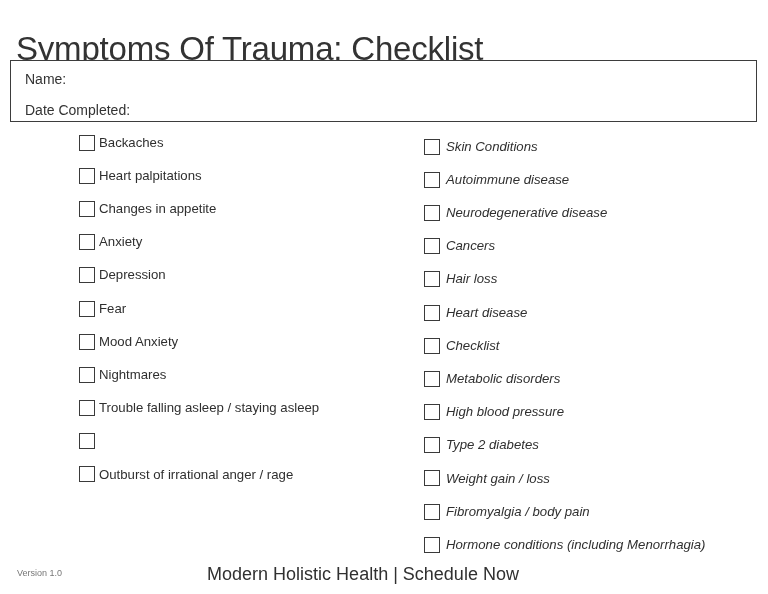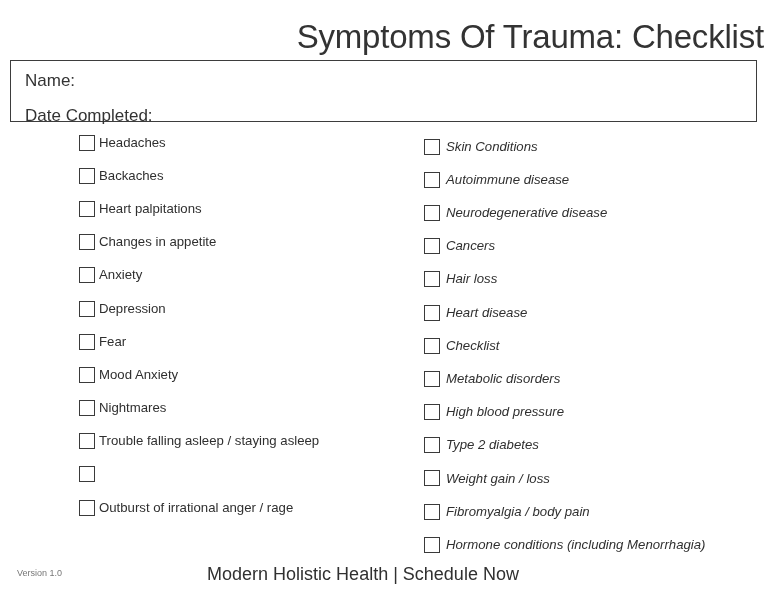--- a/index.html
+++ b/index.html
@@ -13,43 +13,43 @@
     height: 594px;
     background: #ffffff;
     font-family: "Liberation Sans", "DejaVu Sans", sans-serif;
     color: #333333;
     overflow: hidden;
     position: relative;
   }
 
   
   .page-title {
-    text-align: right;
+    text-align: left;
     font-size: 33px;
     font-weight: 400;
     color: #333333;
     letter-spacing: -0.2px;
-    margin: 4px;
+    margin: 16px;
     padding-top: 14px;
     line-height: 1.15;
   }
 
   
   .info-box {
     position: absolute;
     left: 10px;
     top: 60px;
     width: 747px;
     height: 62px;
     border: 1.5px solid #3d3d3d;
     background: #ffffff;
     padding: 9px 0 0 14px;
   }
   .info-row {
-    font-size: 17px;
+    font-size: 14px;
     color: #333333;
     line-height: 1.3;
     margin-bottom: 13px;
   }
 
   
   .columns {
     position: absolute;
     left: 0;
     top: 126px;
@@ -116,24 +116,20 @@
 
 <div class="info-box">
   <div class="info-row">Name:</div>
   <div class="info-row">Date Completed:</div>
 </div>
 
 <div class="columns">
   <div class="column column-left">
       <div class="check-row">
         <span class="checkbox"></span>
-        <span class="check-label">Headaches</span>
-      </div>
-      <div class="check-row">
-        <span class="checkbox"></span>
         <span class="check-label">Backaches</span>
       </div>
       <div class="check-row">
         <span class="checkbox"></span>
         <span class="check-label">Heart palpitations</span>
       </div>
       <div class="check-row">
         <span class="checkbox"></span>
         <span class="check-label">Changes in appetite</span>
       </div>

